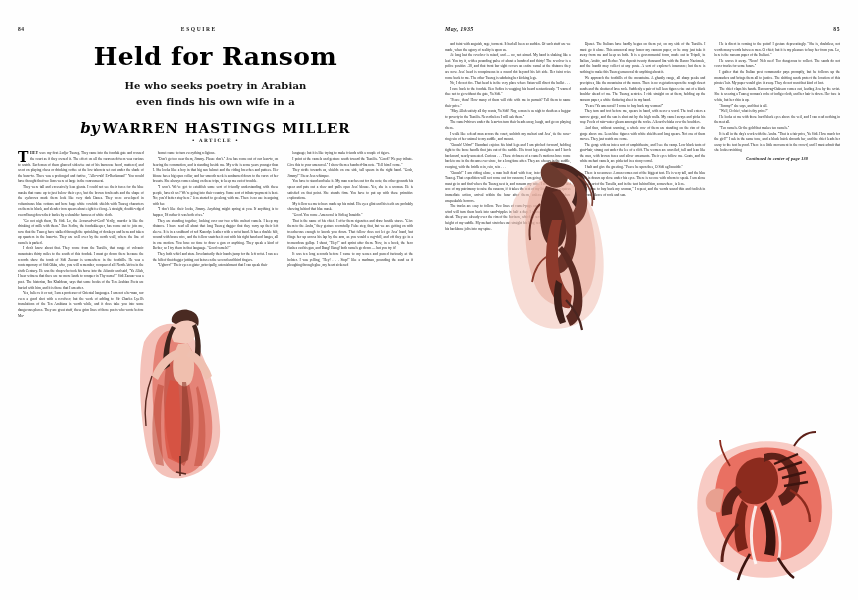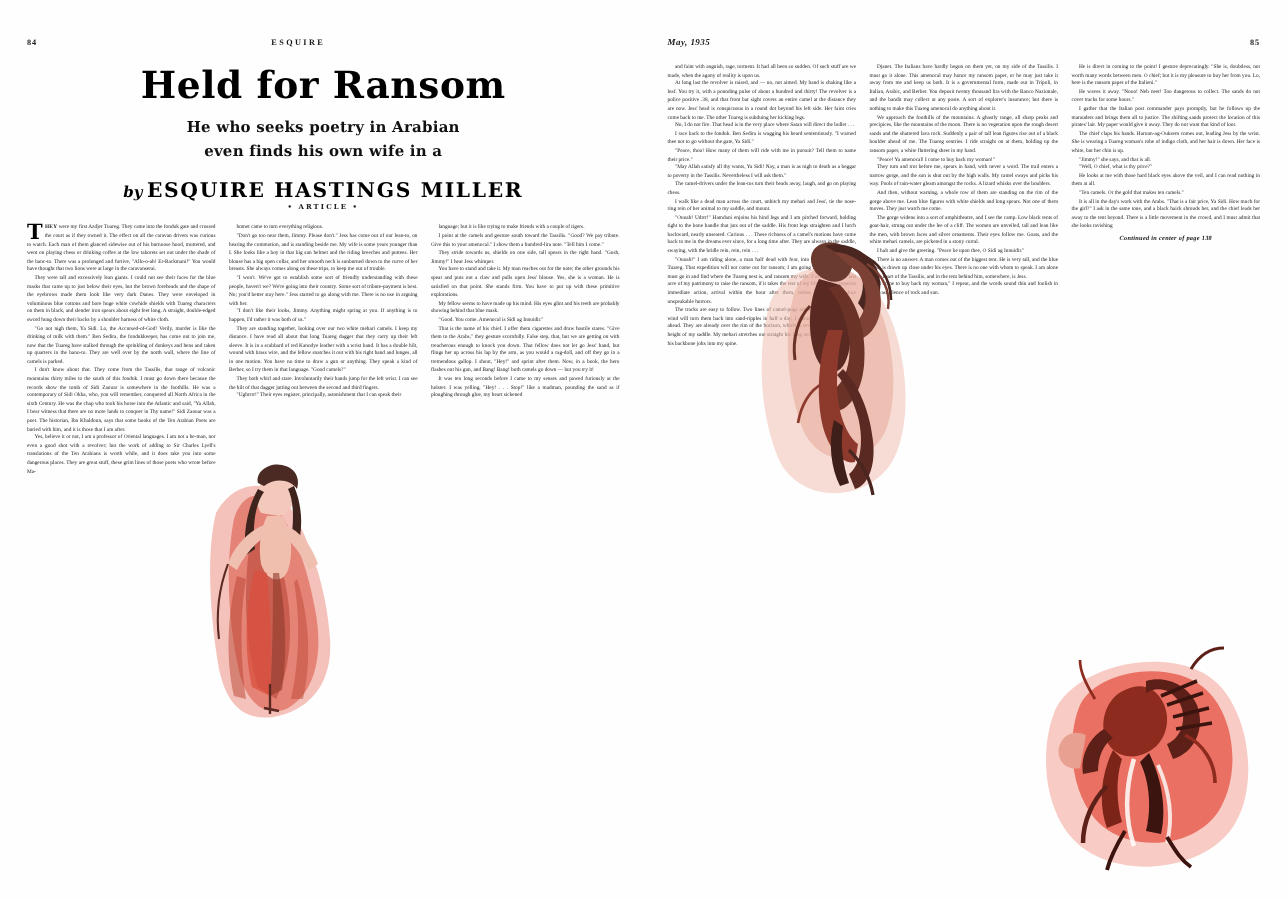--- a/index.html
+++ b/index.html
@@ -57,21 +57,21 @@
   .byline{
     text-align:center;
     font-family:"DejaVu Serif", serif;
     font-weight:bold;
     font-size:13.5px;
     letter-spacing:1.1px;
     color:#000;
     margin:0 0 1px 0;
   }
   .byline .by{
-    font-size:10px;font-style:italic;letter-spacing:0;margin-right:3px;
+    font-size:15px;font-style:italic;letter-spacing:0;margin-right:3px;
   }
   .kicker{
     text-align:center;font-size:4.6px;font-weight:bold;letter-spacing:1.4px;
     color:#222;margin:0 0 8px 0;font-family:"DejaVu Serif", serif;
   }
 
   .cols{display:flex;gap:9px;}
   .col{
     width:127px;
     font-size:3.55px;
@@ -122,21 +122,21 @@
     </div>
 
     <h1 class="headline">Held for Ransom</h1>
 
     <div class="deck">
       <div>He who seeks poetry in Arabian</div>
       <div>even finds his own wife in a</div>
     </div>
 
     <div class="byline">
-      <span class="by">by</span><span>ESQUIRE HASTINGS MILLER</span>
+      <span class="by">by</span><span>WARREN HASTINGS MILLER</span>
     </div>
     <div class="kicker">• ARTICLE •</div>
 
     <div class="cols">
       <div class="col" id="L1">
           <p class="first"><span class="dropcap">T</span><span class="sc">HEY </span>were my first Azdjer Tuareg. They came into the fonduk gate and crossed the court as if they owned it. The effect on all the caravan drivers was curious to watch. Each man of them glanced sidewise out of his burnoose hood, muttered, and went on playing chess or drinking coffee at the low taborets set out under the shade of the banc-to. There was a prolonged and furtive, "Allo-o-ah! Er-Rackmani!" You would have thought that two lions were at large in the caravanserai.</p>
           <p>They were tall and excessively lean giants. I could not see their faces for the blue masks that came up to just below their eyes, but the brown foreheads and the shape of the eyebrows made them look like very dark Danes. They were enveloped in voluminous blue cottons and bore huge white cowhide shields with Tuareg characters on them in black, and slender iron spears about eight feet long. A straight, double-edged sword hung down their backs by a shoulder harness of white cloth.</p>
           <p>"Go not nigh them, Ya Sidi. Lo, the Accursed-of-God! Verily, murder is like the drinking of milk with them." Ben Sedira, the fondukkeeper, has come out to join me, now that the Tuareg have stalked through the sprinkling of donkeys and hens and taken up quarters in the bano-to. They are well over by the north wall, where the line of camels is parked.</p>
           <p>I don't know about that. They come from the Tassilis, that range of volcanic mountains thirty miles to the south of this fonduk. I must go down there because the records show the tomb of Sidi Zaouar is somewhere in the foothills. He was a contemporary of Sidi Okba, who, you will remember, conquered all North Africa in the sixth Century. He was the chap who took his horse into the Atlantic and said, "Ya Allah, I bear witness that there are no more lands to conquer in Thy name!" Sidi Zaouar was a poet. The historian, Ibn Khaldoun, says that some books of the Ten Arabian Poets are buried with him, and it is those that I am after.</p>
           <p>Yes, believe it or not, I am a professor of Oriental languages. I am not a he-man, nor even a good shot with a revolver; but the work of adding to Sir Charles Lyell's translations of the Ten Arabians is worth while, and it does take you into some dangerous places. They are great stuff, these grim lines of those poets who wrote before Ma-</p>

